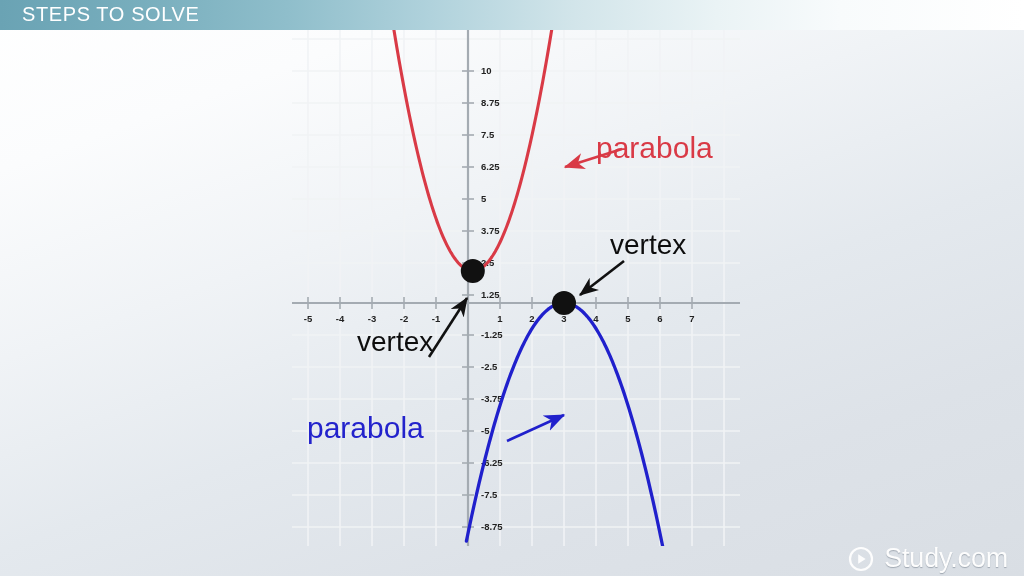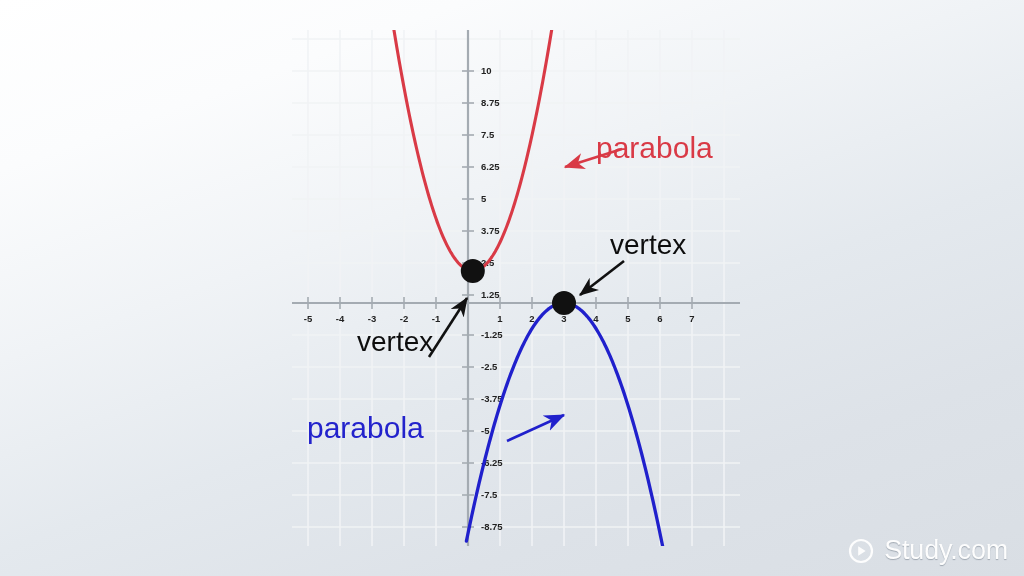--- a/index.html
+++ b/index.html
@@ -108,41 +108,44 @@
     left: 357px;
     top: 326px;
     font-size: 28px;
     color: #0d0d0d;
   }
 
   
   #watermark {
     position: absolute;
     right: 16px;
-    bottom: 10px;
+    bottom: 2px;
     display: flex;
     align-items: center;
     gap: 10px;
     z-index: 30;
     opacity: 0.95;
   }
   #watermark-text {
     font-family: "Liberation Sans", sans-serif;
     font-size: 27px;
     color: #ffffff;
     text-shadow: 0 1px 1px rgba(150,158,168,0.9);
     letter-spacing: -0.2px;
   }
   #watermark-icon { display: block; }
 </style>
 </head>
 <body>
 
 <div id="stage">
 
+  <div id="header-bar">
+    <div id="header-title">STEPS TO SOLVE</div>
+  </div>
 
   <div id="graph-area">
     <svg id="graph-svg" width="448" height="516" viewBox="0 0 448 516">
       <defs>
         <marker id="arrowRed" markerWidth="9" markerHeight="9" refX="7.5" refY="3.2" orient="auto" markerUnits="strokeWidth">
           <path d="M0,0 L8,3.2 L0,6.4 L2.3,3.2 z" fill="#d93a46"></path>
         </marker>
         <marker id="arrowBlue" markerWidth="9" markerHeight="9" refX="7.5" refY="3.2" orient="auto" markerUnits="strokeWidth">
           <path d="M0,0 L8,3.2 L0,6.4 L2.3,3.2 z" fill="#2020cc"></path>
         </marker>

